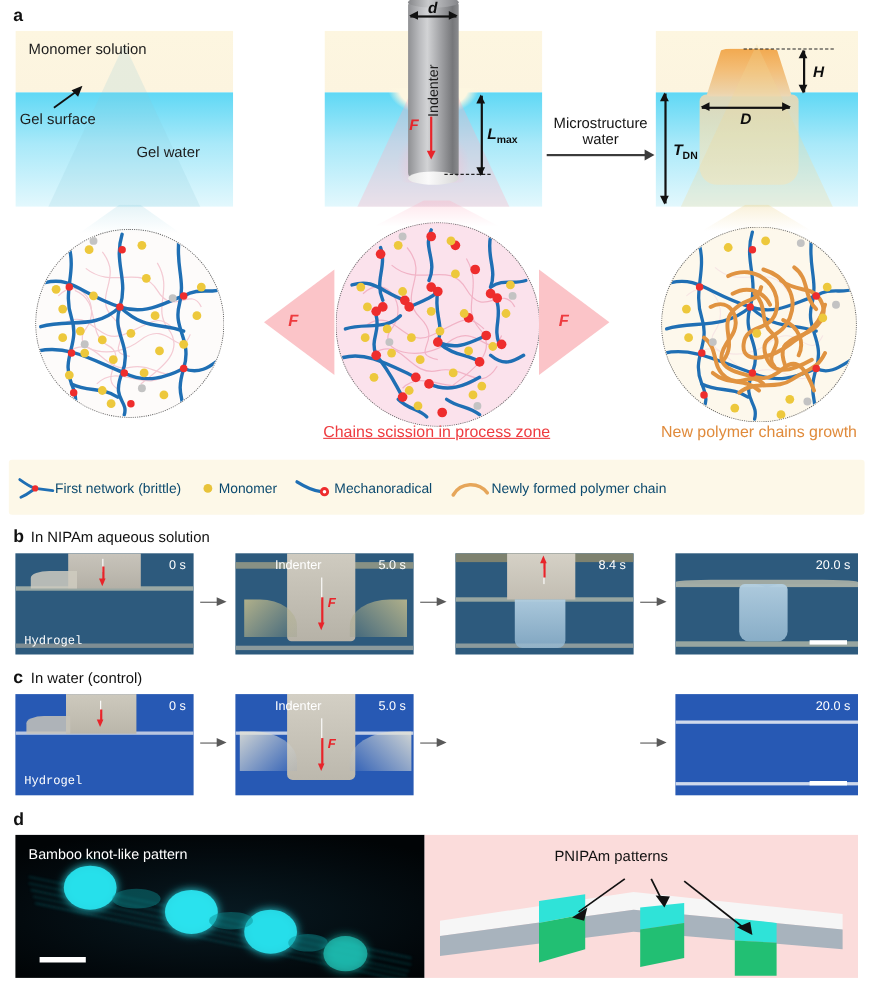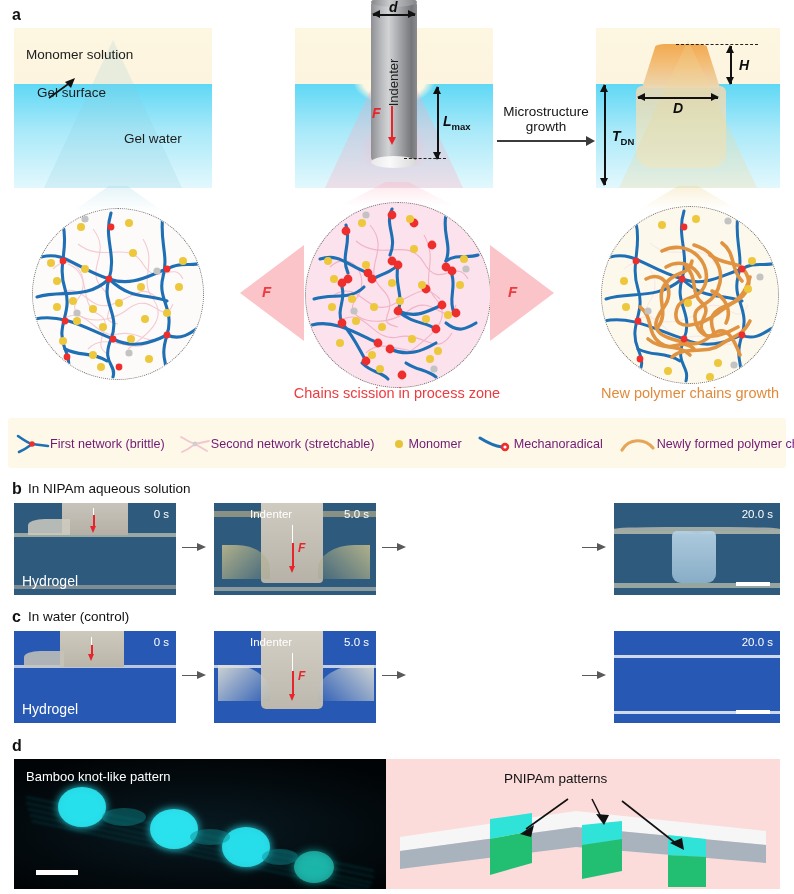--- a/index.html
+++ b/index.html
@@ -67,28 +67,28 @@
   .ftri{position:absolute;}
   .ftri .tri{position:absolute;width:0;height:0;}
   .ftri .fl{position:absolute;color:#ee3b3f;font-weight:bold;font-style:italic;font-size:15px;}
 
   
   #legend-box{position:absolute;left:8px;top:418px;width:778px;height:50px;
       background:#fdf8e8;border-radius:3px;}
   #legend-row{position:absolute;left:16px;top:433px;height:22px;display:flex;align-items:center;gap:0;}
   .leg-item{display:flex;align-items:center;}
   .leg-item .gl{display:block;}
-  .leg-item .lt{font-size:12.6px;color:#701a75;white-space:nowrap;}
+  .leg-item .lt{font-size:12.6px;color:#0c4a6e;white-space:nowrap;}
 
   
   .series{position:absolute;left:0;width:794px;}
   .series-title{position:absolute;font-size:13.5px;color:#111;white-space:nowrap;}
   .photo{position:absolute;top:0;width:162px;height:92px;overflow:hidden;}
   .ph-time{position:absolute;right:7px;top:5px;color:#fff;font-size:11.5px;}
-  .ph-name{position:absolute;left:8px;bottom:6px;color:#fff;font-size:14px;}
+  .ph-name{position:absolute;left:8px;bottom:6px;color:#fff;font-size:11px;font-family:Liberation Mono, monospace;}
   .ph-ind{position:absolute;color:#fff;font-size:11.5px;}
   .scalebar{position:absolute;right:10px;bottom:9px;width:34px;height:4px;background:#fff;}
   .seq-arrow{position:absolute;top:42px;width:24px;height:9px;}
   .seq-arrow::before{content:"";position:absolute;left:0;top:3.6px;height:1.5px;width:16px;background:#595959;}
   .seq-arrow::after{content:"";position:absolute;left:15px;top:0;
       border-left:9px solid #595959;border-top:4.6px solid transparent;border-bottom:4.6px solid transparent;}
   .ph-fup{position:absolute;width:1.6px;background:#e8242a;}
   .ph-fup::after{content:"";position:absolute;top:-6px;left:-2.7px;
       border-bottom:7px solid #e8242a;border-left:3.5px solid transparent;border-right:3.5px solid transparent;}
   .ph-fdn{position:absolute;width:1.6px;background:#e8242a;}
@@ -111,26 +111,26 @@
 
 <div id="panel-a">
 
   <div class="panel-letter" style="left:12px;top:6px;">a</div>
 
   <div class="stage" id="stage-1" style="left:14px;width:198px;">
     <div class="liquid"></div>
     <div class="gel"></div>
     <div class="cone"></div>
   </div>
-  <div class="lbl" style="left:26px;top:47px;">Monomer solution</div>
+  <div class="lbl" style="left:26px;top:37px;">Monomer solution</div>
   <svg style="position:absolute;left:47px;top:78px;" width="30" height="22">
     <line x1="2" y1="20" x2="24" y2="4" stroke="#111" stroke-width="1.7"></line>
     <polygon points="28,0 18,4 24,10" fill="#111"></polygon>
   </svg>
-  <div class="lbl" style="left:18px;top:85px;margin-left:19px;">Gel surface</div>
+  <div class="lbl" style="left:18px;top:101px;">Gel surface</div>
   <div class="lbl" style="left:124px;top:131px;">Gel water</div>
 
 
   <div class="stage" id="stage-2" style="left:295px;width:198px;">
     <div class="liquid"></div>
     <div class="gel"></div>
 
     <div style="position:absolute;left:50%;top:52px;transform:translateX(-50%);width:112px;height:34px;
                 background:radial-gradient(ellipse 56px 34px at 50% 0%,#fdf6e0 0%,#fdf6e0 56%,rgba(253,246,224,0) 74%);"></div>
     <div style="position:absolute;left:50%;top:46px;transform:translateX(-50%);width:128px;height:92px;
@@ -151,21 +151,21 @@
 
   <div class="f-red" style="left:372px;top:105px;">F</div>
   <div class="f-arrow-down" style="left:391px;top:106px;height:32px;"></div>
 
   <div class="dash" style="left:404px;top:158px;width:42px;"></div>
   <div class="dimline dim-v" style="left:437px;top:87px;height:72px;"></div>
   <div class="dim-lbl" style="left:443px;top:113px;"><span>L</span><sub>max</sub></div>
 
   <div class="arrow-wrap" style="left:497px;top:104px;width:98px;">
     <div>Microstructure</div>
-    <div>growth</div>
+    <div>water</div>
     <div class="arrow-line"></div>
   </div>
 
   <div class="stage" id="stage-3" style="left:596px;width:184px;">
     <div class="liquid"></div>
     <div class="gel"></div>
 
     <div style="position:absolute;left:46px;top:16px;width:78px;height:44px;
                 border-radius:22px 22px 4px 4px;
                 background:linear-gradient(180deg,#f2a94f 0%,#f3be78 45%,#ecd7b3 100%);
@@ -342,21 +342,21 @@
           <circle cx="132" cy="148" r="4" fill="#edc83c"></circle>
       </g>
       <g>
         <circle cx="60" cy="12" r="3.6" fill="#c3c3c3"></circle>
           <circle cx="160" cy="66" r="3.6" fill="#c3c3c3"></circle>
         <circle cx="48" cy="108" r="3.6" fill="#c3c3c3"></circle>
           <circle cx="128" cy="166" r="3.6" fill="#c3c3c3"></circle>
       </g>
     </svg>
   </div>
-  <div class="circ-cap" style="left:272px;top:385px;width:250px;color:#ee3b3f;">Chains scission in process zone</div>
+  <div class="circ-cap" style="left:272px;top:385px;width:250px;color:#ee3b3f;text-decoration:underline;">Chains scission in process zone</div>
 
   <div class="ftri" style="left:240px;top:245px;">
     <div class="tri" style="border-top:48px solid transparent;border-bottom:48px solid transparent;border-right:64px solid #fbc4c8;"></div>
     <div class="fl" style="left:22px;top:38px;">F</div>
   </div>
   <div class="ftri" style="left:490px;top:245px;">
     <div class="tri" style="border-top:48px solid transparent;border-bottom:48px solid transparent;border-left:64px solid #fbc4c8;"></div>
     <div class="fl" style="left:18px;top:38px;">F</div>
   </div>
   <div class="beam" style="left:340px;top:182px;width:114px;height:24px;
@@ -442,32 +442,20 @@
         <g stroke="#1f6fb4" stroke-width="2.6" fill="none" stroke-linecap="round">
           <path d="M2 3 C9 8,12 10,16 11"></path>
             <path d="M3 19 C10 16,13 13,16 11"></path>
             <path d="M16 11 L32 13"></path>
         </g>
         <circle cx="16" cy="11" r="2.8" fill="#ee2d2d"></circle>
       </svg>
       <span class="lt">First network (brittle)</span>
     </div>
 
-    <div class="leg-item" style="margin-left:14px;">
-      <svg class="gl" width="32" height="22" viewBox="0 0 32 22">
-        <g stroke="#f3c6cf" stroke-width="1.8" fill="none" stroke-linecap="round">
-          <path d="M2 4 C9 8,12 10,16 11"></path>
-            <path d="M3 19 C10 16,13 13,16 11"></path>
-          <path d="M16 11 L30 8"></path>
-            <path d="M16 11 L28 18"></path>
-        </g>
-        <circle cx="16" cy="11" r="2.4" fill="#cfcfcf"></circle>
-      </svg>
-      <span class="lt">Second network (stretchable)</span>
-    </div>
 
     <div class="leg-item" style="margin-left:16px;">
       <svg class="gl" width="18" height="22" viewBox="0 0 18 22">
         <circle cx="8" cy="11" r="4" fill="#e8c33a"></circle>
       </svg>
       <span class="lt">Monomer</span>
     </div>
 
     <div class="leg-item" style="margin-left:16px;">
       <svg class="gl" width="36" height="22" viewBox="0 0 36 22">
@@ -510,20 +498,30 @@
     <div style="position:absolute;left:8px;top:42px;width:48px;height:34px;background:linear-gradient(135deg,rgba(190,185,140,.9),rgba(140,150,120,.2));border-radius:0 70% 0 0;"></div>
     <div style="position:absolute;left:104px;top:42px;width:52px;height:34px;background:linear-gradient(225deg,rgba(190,185,140,.9),rgba(140,150,120,.2));border-radius:70% 0 0 0;"></div>
     <div class="ph-ind" style="left:36px;top:5px;">Indenter</div>
     <div class="ph-fwhite" style="left:78px;top:22px;height:20px;"></div>
     <div class="ph-fdn" style="left:78px;top:40px;height:24px;"></div>
     <div class="ph-flbl" style="left:84px;top:38px;">F</div>
     <div class="ph-time">5.0 s</div>
   </div>
   <div class="seq-arrow" style="left:382px;top:63px;"></div>
 
+  <div class="photo" style="left:414px;top:23px;background:#2d5a7d;">
+    <div style="position:absolute;left:0;top:0;width:100%;height:8px;background:#8d8a6c;opacity:.85;"></div>
+    <div style="position:absolute;left:0;top:40px;width:100%;height:4px;background:#97a5a0;"></div>
+    <div style="position:absolute;left:0;top:82px;width:100%;height:4px;background:#8b9a9c;"></div>
+    <div style="position:absolute;left:47px;top:0;width:62px;height:42px;background:linear-gradient(180deg,#d5d1c6,#c2bdb2);"></div>
+    <div style="position:absolute;left:54px;top:42px;width:46px;height:44px;background:linear-gradient(180deg,rgba(176,205,224,.95),rgba(150,185,210,.8));border-radius:0 0 7px 7px;"></div>
+    <div class="ph-fwhite" style="left:80px;top:14px;height:14px;"></div>
+    <div class="ph-fup" style="left:80px;top:8px;height:14px;"></div>
+    <div class="ph-time">8.4 s</div>
+  </div>
   <div class="seq-arrow" style="left:582px;top:63px;"></div>
 
   <div class="photo" style="left:614px;top:23px;width:166px;background:#2d5a7d;">
     <div style="position:absolute;left:0;top:26px;width:100%;height:5px;background:#a3ada6;
          clip-path:polygon(0 0,40% 0,50% 100%,60% 0,100% 0,100% 100%,0 100%);"></div>
     <div style="position:absolute;left:0;top:22px;width:100%;height:8px;background:#9fa9a3;border-radius:50%/80%;transform:scaleY(.5);"></div>
     <div style="position:absolute;left:0;top:80px;width:100%;height:5px;background:#97a5a0;"></div>
     <div style="position:absolute;left:58px;top:28px;width:44px;height:52px;background:linear-gradient(180deg,rgba(180,208,226,.95),rgba(152,188,212,.85));border-radius:5px 5px 9px 9px;"></div>
     <div class="ph-time">20.0 s</div>
     <div class="scalebar"></div>

